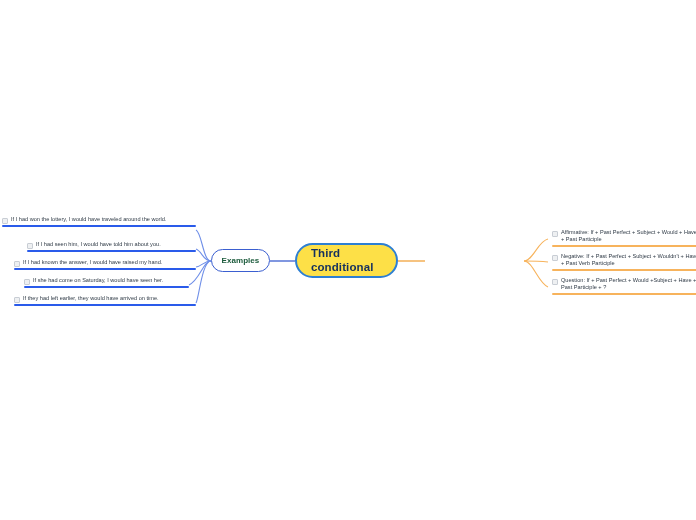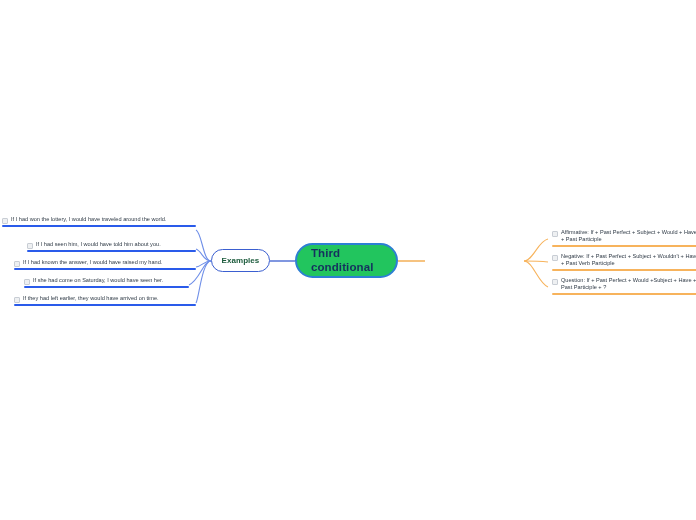--- a/index.html
+++ b/index.html
@@ -36,21 +36,21 @@
   
   .central-node {
     position: absolute;
     left: 295px;
     top: 243px;
     width: 103px;
     height: 35px;
     box-sizing: border-box;
     border: 2px solid #2d7fd3;
     border-radius: 18px;
-    background: #22c55e;
+    background: #fde047;
     display: flex;
     align-items: center;
     padding-left: 14px;
   }
   .central-label {
     font-size: 11.5px;
     font-weight: bold;
     line-height: 1.18;
     color: #15305e;
     letter-spacing: .1px;

